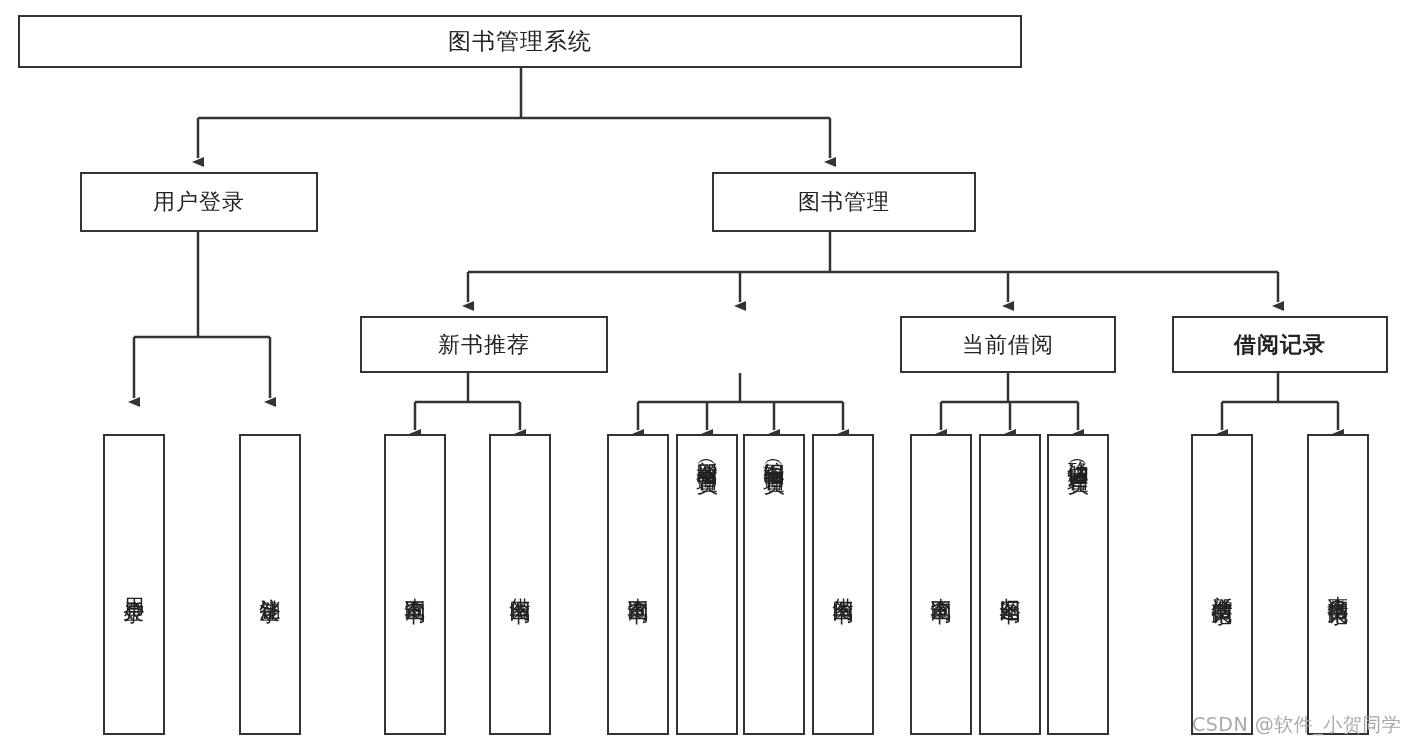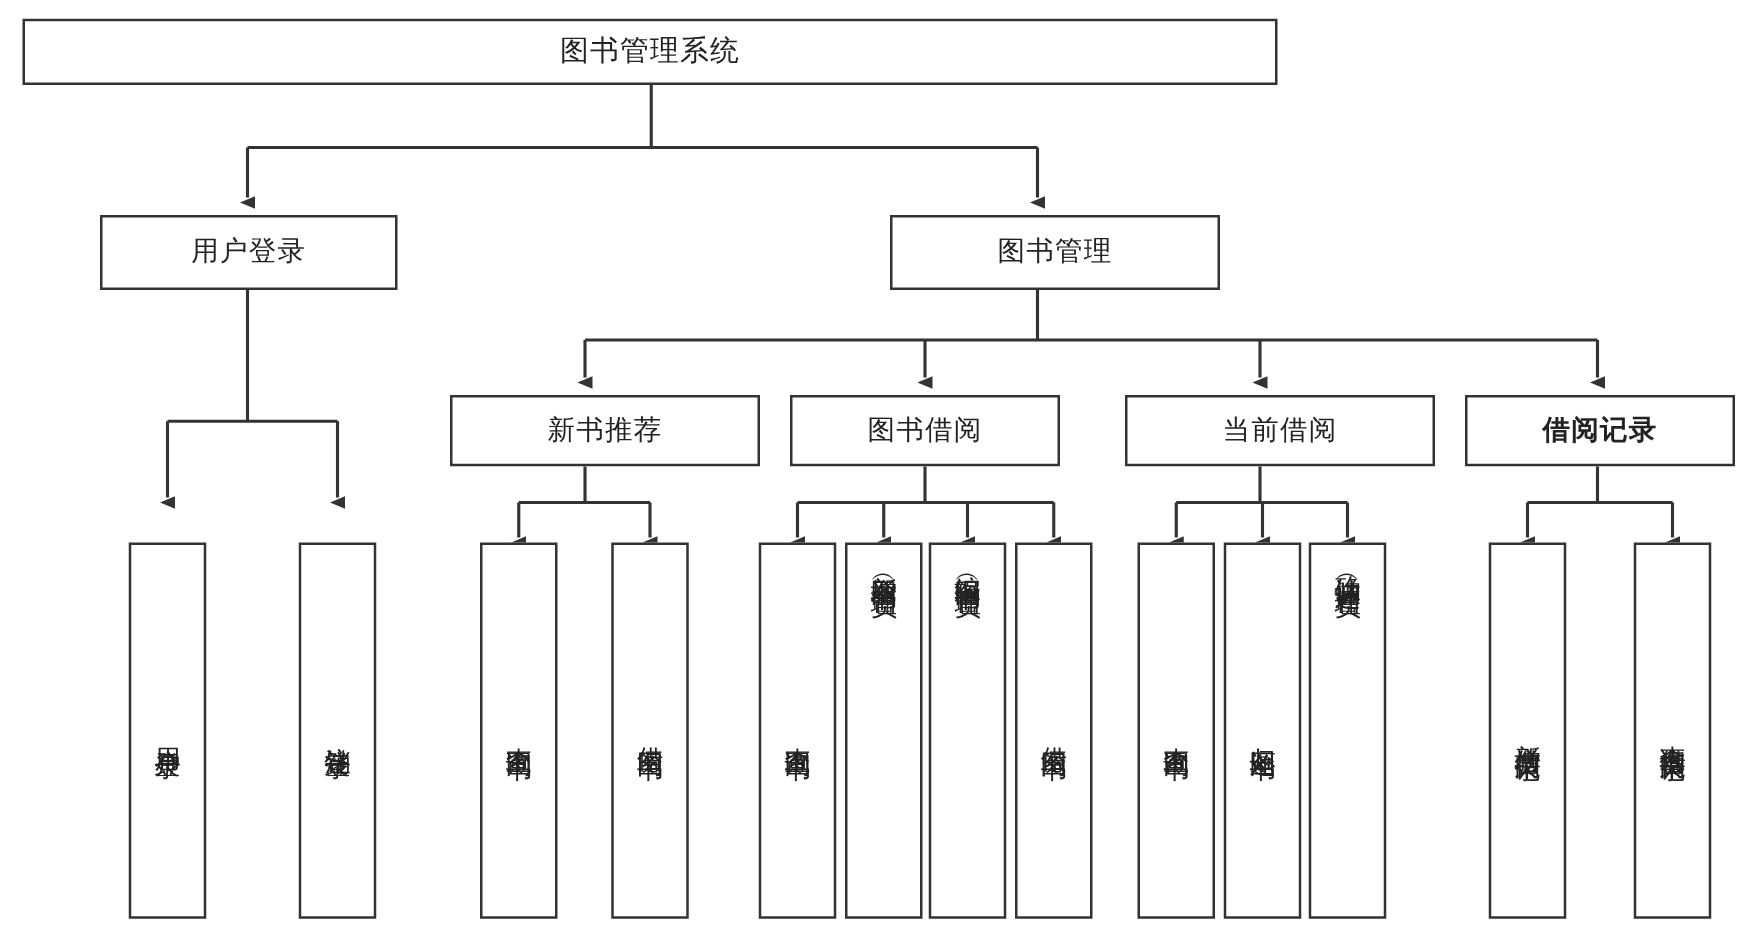--- a/index.html
+++ b/index.html
@@ -117,36 +117,36 @@
     <path d="M1222,402 L1222,430" stroke="#333333" stroke-width="2.5" fill="none" marker-end="url(#arrowhead)"></path>
     <path d="M1338,402 L1338,430" stroke="#333333" stroke-width="2.5" fill="none" marker-end="url(#arrowhead)"></path>
   </svg>
 
   <div class="node horiz root" style="left:18px; top:15px; width:1004px; height:53px;">图书管理系统</div>
 
   <div class="node horiz" style="left:80px; top:172px; width:238px; height:60px;">用户登录</div>
   <div class="node horiz" style="left:712px; top:172px; width:264px; height:60px;">图书管理</div>
 
   <div class="node horiz" style="left:360px; top:316px; width:248px; height:57px;">新书推荐</div>
-  <div class="node horiz" style="left:632px; top:316px; width:216px; height:57px;">图书借阅</div>
-  <div class="node horiz" style="left:900px; top:316px; width:248px; height:57px;">当前借阅</div>
+  <div class="node horiz" style="left:900px; top:316px; width:216px; height:57px;">当前借阅</div>
   <div class="node horiz" style="left:1172px; top:316px; width:216px; height:57px;font-weight:bold;">借阅记录</div>
 
   <div class="node vert" style="left:103px; top:434px; width:62px; height:301px;">用户登录</div>
   <div class="node vert" style="left:239px; top:434px; width:62px; height:301px;">注销登录</div>
 
   <div class="node vert" style="left:384px; top:434px; width:62px; height:301px;">查询图书</div>
   <div class="node vert" style="left:489px; top:434px; width:62px; height:301px;">借阅图书</div>
 
   <div class="node vert" style="left:607px; top:434px; width:62px; height:301px;">查询图书</div>
   <div class="node vert topalign" style="left:676px; top:434px; width:62px; height:301px;">新增图书（管理员）</div>
   <div class="node vert topalign" style="left:743px; top:434px; width:62px; height:301px;">编辑图书（管理员）</div>
   <div class="node vert" style="left:812px; top:434px; width:62px; height:301px;">借阅图书</div>
 
   <div class="node vert" style="left:910px; top:434px; width:62px; height:301px;">查询图书</div>
   <div class="node vert" style="left:979px; top:434px; width:62px; height:301px;">归还图书</div>
   <div class="node vert topalign" style="left:1047px; top:434px; width:62px; height:301px;">确认归还（管理员）</div>
 
   <div class="node vert" style="left:1191px; top:434px; width:62px; height:301px;">新增借阅记录</div>
   <div class="node vert" style="left:1307px; top:434px; width:62px; height:301px;">查询借阅记录</div>
 
+  <div class="watermark" style="left:1192px; top:712px;">CSDN @软件_小贺同学</div>
 
 </div>
 
 </body></html>

